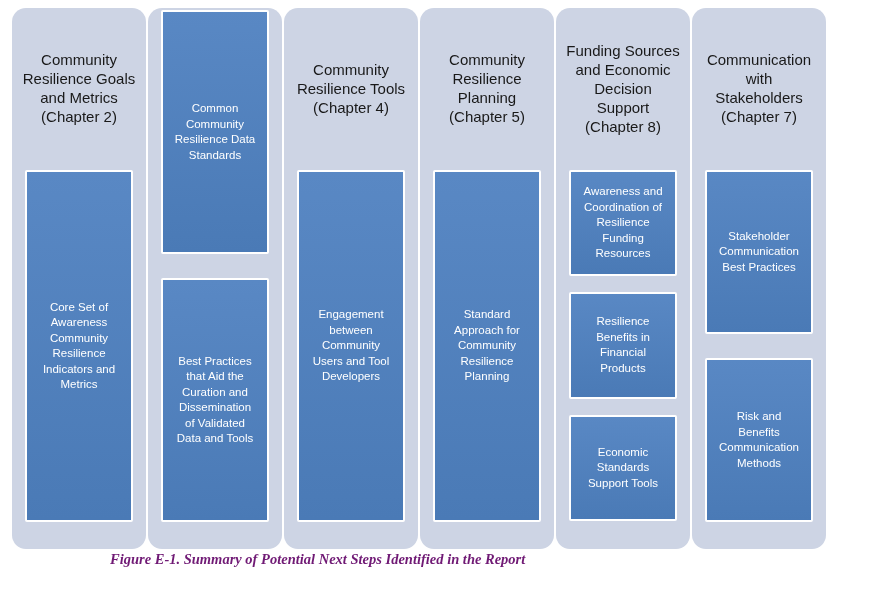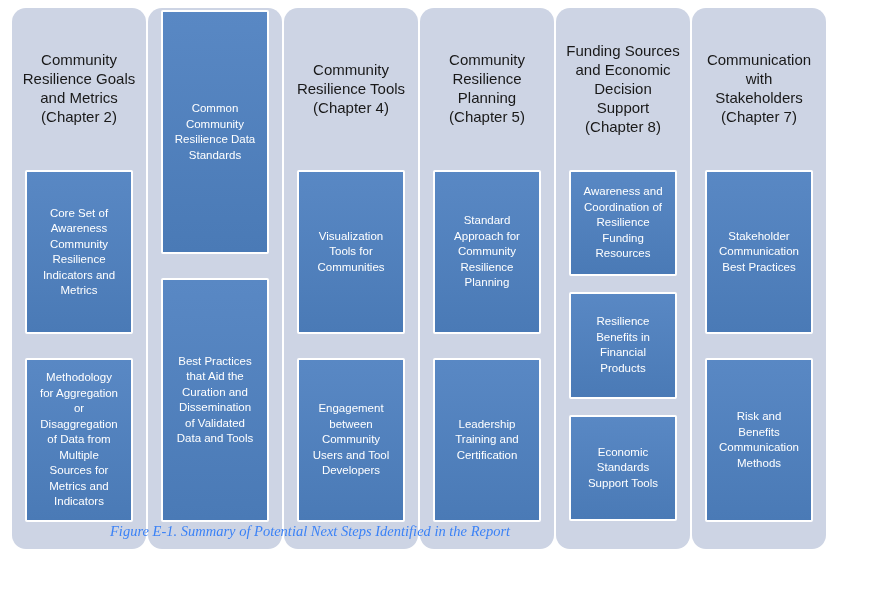--- a/index.html
+++ b/index.html
@@ -47,54 +47,45 @@
       border-radius: 2px;
       display: flex; align-items: center; justify-content: center;
       text-align: center;
       color: #ffffff;
       font-size: 11.5px; line-height: 15.5px;
       white-space: pre-line;
       box-sizing: border-box;
       padding: 2px;
     }
     .caption {
-      position: absolute; left: 110px; top: 523px;
+      position: absolute; left: 110px; top: 551px;
       font-family: "Liberation Serif", serif;
-      font-style: italic; font-weight: normal;
+      font-style: italic; font-weight: bold;
       font-size: 14.5px;
-      color: #3b82f6;
+      color: #701a75;
       white-space: nowrap;
     }
   </style>
 </head>
 <body>
 
 <div class="diagram">
 
   <div class="column">
     <div class="col-header">Community
 Resilience Goals
 and Metrics
 (Chapter 2)</div>
     <div class="boxes">
       <div class="box">Core Set of
 Awareness
 Community
 Resilience
 Indicators and
 Metrics</div>
-      <div class="box">Methodology
-for Aggregation
-or
-Disaggregation
-of Data from
-Multiple
-Sources for
-Metrics and
-Indicators</div>
     </div>
   </div>
 
   <div class="column">
     <div class="boxes">
       <div class="box">Common
 Community
 Resilience Data
 Standards</div>
       <div class="box">Best Practices
@@ -104,45 +95,39 @@
 of Validated
 Data and Tools</div>
     </div>
   </div>
 
   <div class="column">
     <div class="col-header">Community
 Resilience Tools
 (Chapter 4)</div>
     <div class="boxes">
-      <div class="box">Visualization
-Tools for
-Communities</div>
       <div class="box">Engagement
 between
 Community
 Users and Tool
 Developers</div>
     </div>
   </div>
 
   <div class="column">
     <div class="col-header">Community
 Resilience
 Planning
 (Chapter 5)</div>
     <div class="boxes">
       <div class="box">Standard
 Approach for
 Community
 Resilience
 Planning</div>
-      <div class="box">Leadership
-Training and
-Certification</div>
     </div>
   </div>
 
   <div class="column">
     <div class="col-header">Funding Sources
 and Economic
 Decision
 Support
 (Chapter 8)</div>
     <div class="boxes three">

